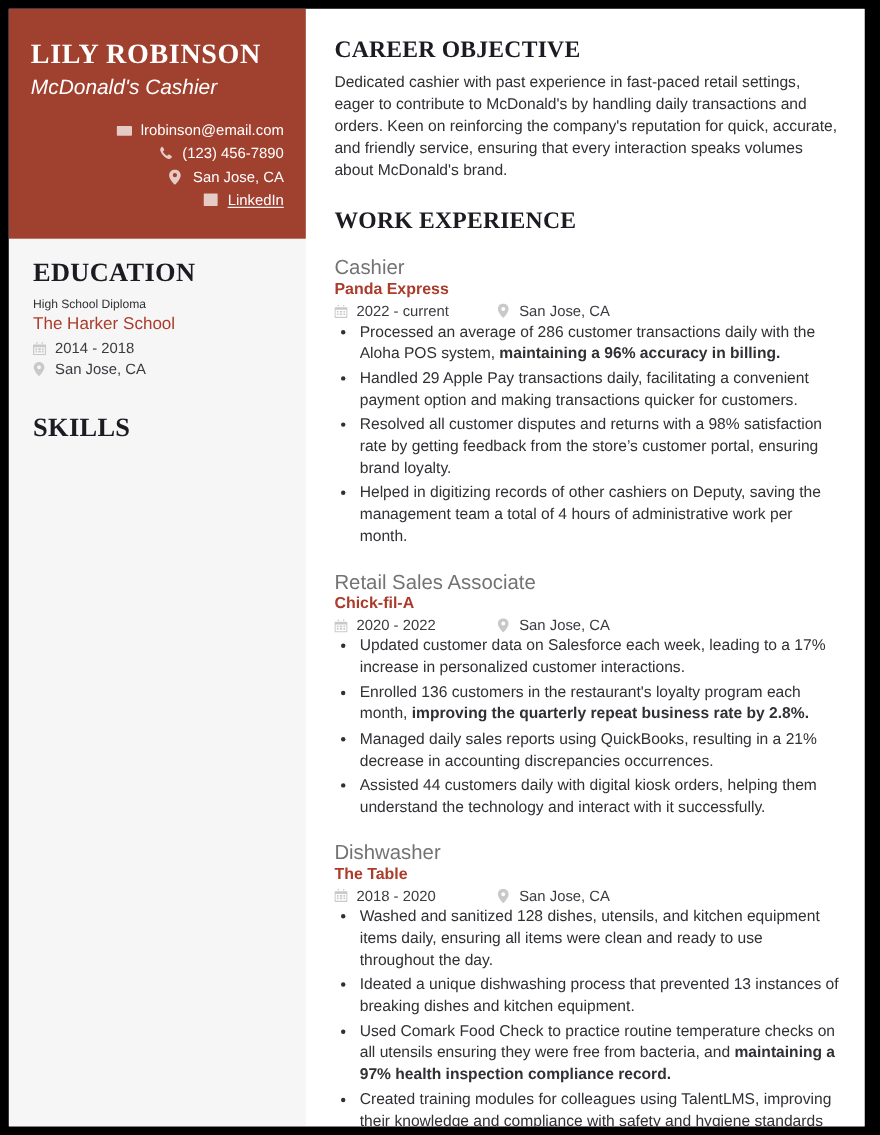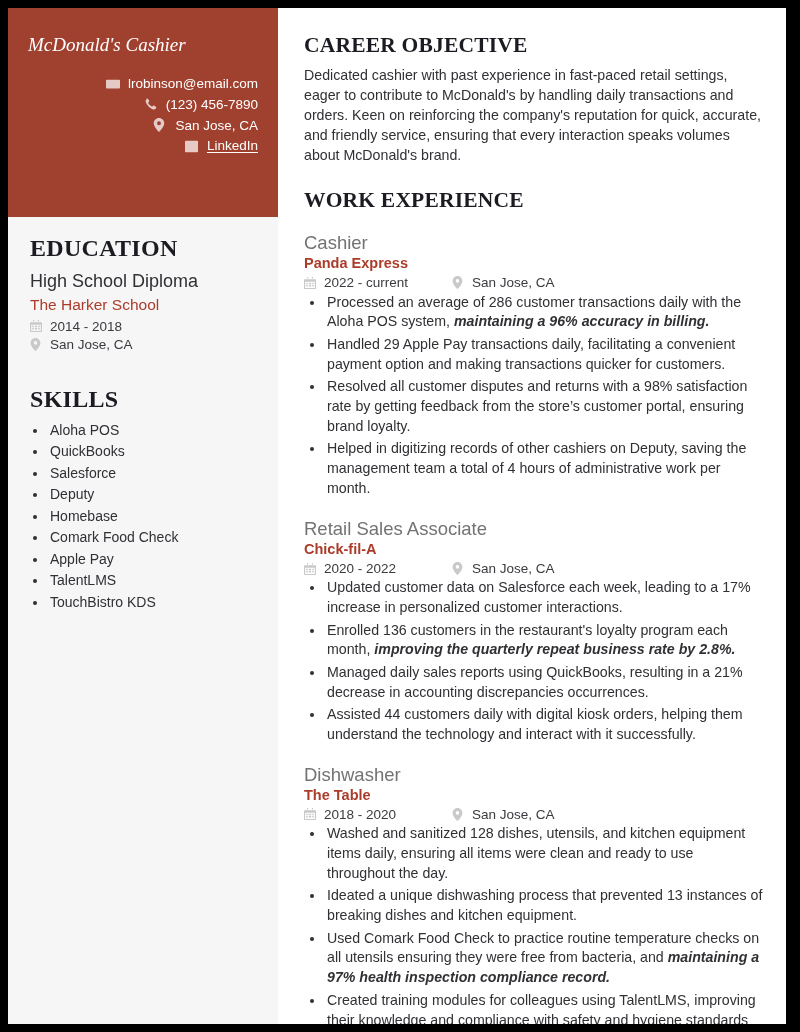--- a/index.html
+++ b/index.html
@@ -39,21 +39,21 @@
   .full-name {
     font-family: "Liberation Serif", serif;
     font-weight: bold;
     font-size: 25.5px;
     letter-spacing: 0.6px;
     color: #ffffff;
     line-height: 1.15;
     margin: 0 0 6px 0;
   }
   .job-title-head {
-    font-family: Liberation Serif, serif;
+    font-family: Liberation Sans, sans-serif;
     font-style: italic;
     font-size: 19px;
     color: #ffffff;
     line-height: 1.2;
     margin: 0 0 20px 0;
   }
 
   .contact-list { margin: 0; padding: 0; list-style: none; }
   .contact-item {
     display: flex;
@@ -87,21 +87,21 @@
     font-weight: bold;
     font-size: 24px;
     color: #1b1b22;
     letter-spacing: 0.3px;
     margin: 0 0 8px 0;
     line-height: 1.1;
   }
   .side-heading.skills-h { margin-top: 34px; }
 
   .edu-degree {
-    font-size: 18px;
+    font-size: 11px;
     color: #303035;
     line-height: 1.35;
     margin-bottom: 1px;
   }
   .edu-school {
     font-size: 15.5px;
     color: #ab3c2b;
     line-height: 1.35;
     margin-bottom: 4px;
   }
@@ -188,31 +188,31 @@
     font-size: 14.2px;
     color: #303035;
     line-height: 1.40;
     margin-bottom: 2.5px;
     padding-left: 2px;
   }
   .bullets li b,
   .bullets li i,
   .em-strong {
     font-weight: bold;
-    font-style: italic;
   }
 </style>
 </head>
 <body>
 
 <div id="page">
 
   <aside id="sidebar">
 
     <div class="sidebar-header">
+      <h1 class="full-name">LILY ROBINSON</h1>
       <div class="job-title-head">McDonald's Cashier</div>
 
       <ul class="contact-list">
         <li class="contact-item">
           <span class="contact-icon">
             <svg width="14" height="14" viewBox="0 0 16 16">
                 <path d="M1 3h14a1 1 0 0 1 1 1v8a1 1 0 0 1-1 1H1a1 1 0 0 1-1-1V4a1 1 0 0 1 1-1zm7 5.2L1.6 4H14.4L8 8.2zM1.2 5.3l6.3 4.1c.3.2.7.2 1 0l6.3-4.1v6.5H1.2V5.3z"></path>
               </svg>
           </span>
           <span class="contact-text">lrobinson@email.com</span>
@@ -260,31 +260,20 @@
       <div class="meta-row">
         <span class="meta-icon">
           <svg width="11" height="13" viewBox="0 0 12 16">
               <path d="M6 0C2.7 0 0 2.7 0 6c0 4.4 6 10 6 10s6-5.6 6-10c0-3.3-2.7-6-6-6zm0 8.2A2.2 2.2 0 1 1 6 3.8a2.2 2.2 0 0 1 0 4.4z"></path>
             </svg>
         </span>
         <span>San Jose, CA</span>
       </div>
 
       <h2 class="side-heading skills-h">SKILLS</h2>
-      <ul class="skills-list" id="skills-list">
-          <li>Aloha POS</li>
-          <li>QuickBooks</li>
-          <li>Salesforce</li>
-          <li>Deputy</li>
-          <li>Homebase</li>
-          <li>Comark Food Check</li>
-          <li>Apple Pay</li>
-          <li>TalentLMS</li>
-          <li>TouchBistro KDS</li>
-        </ul>
 
     </div>
   </aside>
 
   <main id="main">
 
     <h2 class="main-heading">CAREER OBJECTIVE</h2>
     <p class="objective-text">Dedicated cashier with past experience in fast-paced retail settings, eager to contribute to McDonald's by handling daily transactions and orders. Keen on reinforcing the company's reputation for quick, accurate, and friendly service, ensuring that every interaction speaks volumes about McDonald's brand.</p>
 
     <h2 class="main-heading work-heading">WORK EXPERIENCE</h2>

